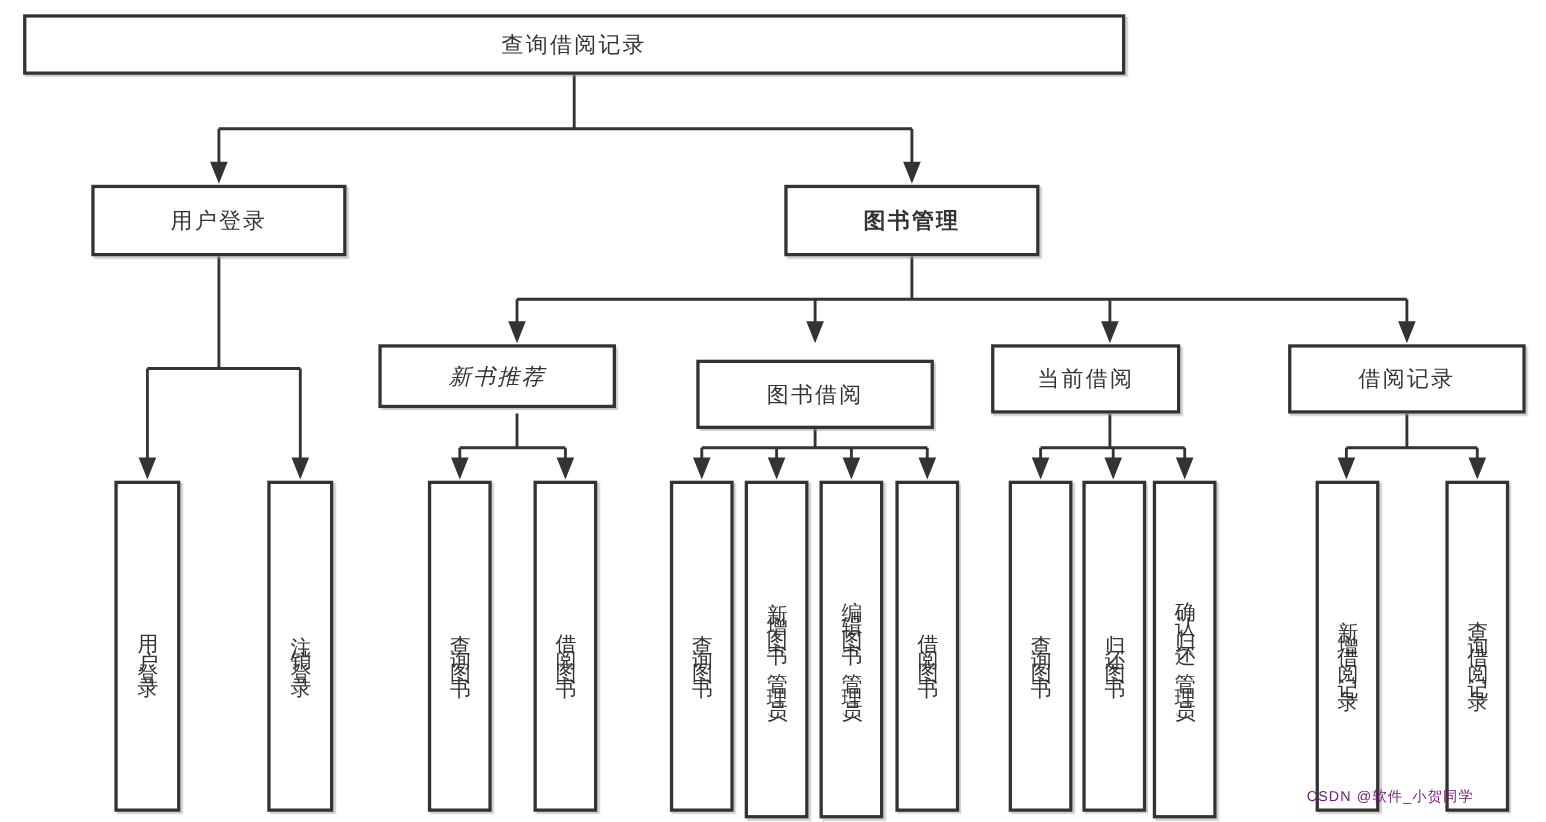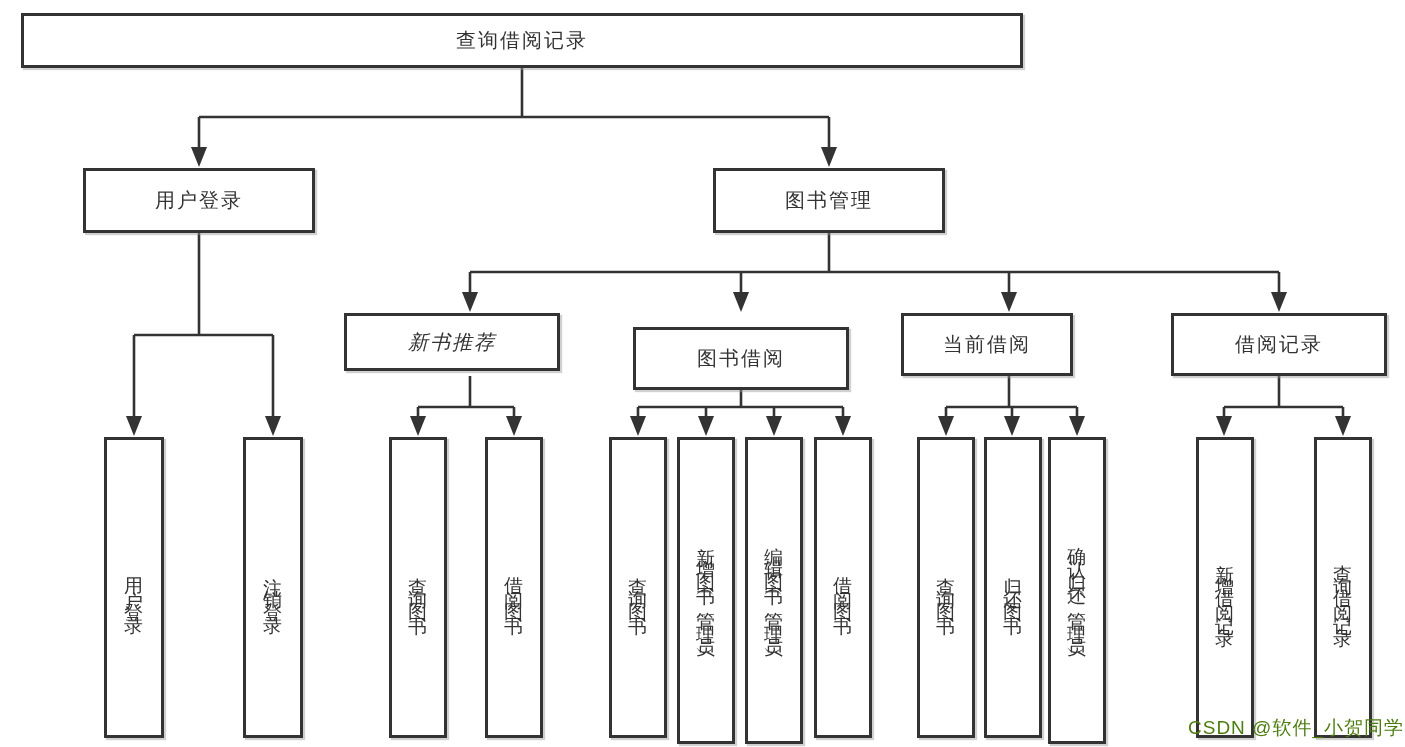--- a/index.html
+++ b/index.html
@@ -14,34 +14,34 @@
     box-shadow:2px 2px 1px rgba(150,150,150,0.45);
   }
   .hbox{font-size:20px;letter-spacing:2px;white-space:nowrap;}
   .vbox span{
     writing-mode:vertical-rl;text-orientation:mixed;
     font-size:19px;line-height:1;letter-spacing:13px;
   }
   
   .n-root{left:21px;top:13px;width:1002px;height:55px;}
   .n-login{left:83px;top:168px;width:232px;height:65px;}
-  .n-mgmt{left:713px;top:168px;width:232px;height:65px;}
+  .n-mgmt{left:713px;top:168px;width:232px;height:65px;font-weight:bold;}
   .n-l3a{left:344px;top:313px;width:216px;height:58px;font-style:italic;}
   .n-l3b{left:633px;top:313px;width:216px;height:63px;margin-top:14px;}
   .n-l3c{left:901px;top:313px;width:172px;height:63px;}
   .n-l3d{left:1171px;top:313px;width:216px;height:63px;}
   .lf{top:437px;width:58px;height:301px;}
   .lf-tall{height:307px;}
   .lf1{left:104px;width:60px;} .lf2{left:243px;width:60px;}
   .lf3{left:389px;} .lf4{left:485px;}
   .lf5{left:609px;} .lf6{left:677px;} .lf7{left:745px;} .lf8{left:814px;}
   .lf9{left:917px;} .lf10{left:984px;} .lf11{left:1048px;}
   .lf12{left:1196px;} .lf13{left:1314px;}
   .watermark{
-    position:absolute;left:1188px;top:715px;font-size:19px;color:#4d7c0f;
+    position:absolute;left:1188px;top:715px;font-size:13px;color:#701a75;
     letter-spacing:1px;white-space:nowrap;z-index:5;
   }
 </style>
 </head>
 <body>
 
 <div class="canvas">
 
   <svg class="wires" width="1405" height="747" viewBox="0 0 1405 747">
     <g stroke="#333333" stroke-width="2.6" fill="none">

